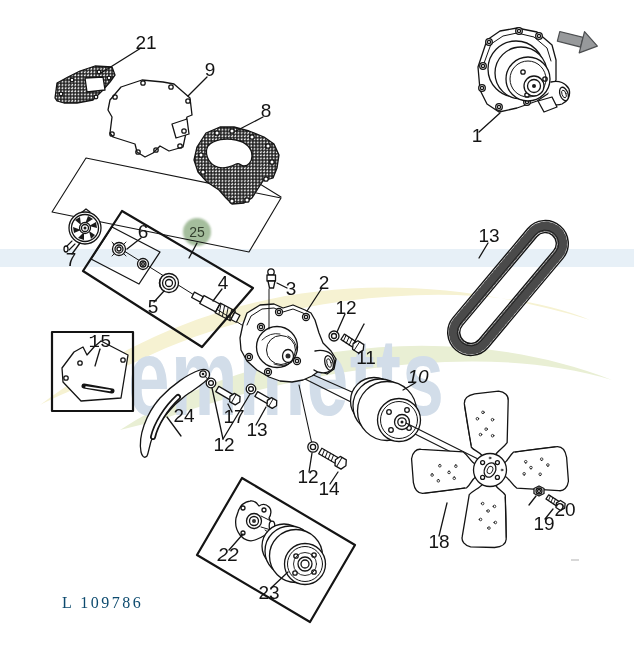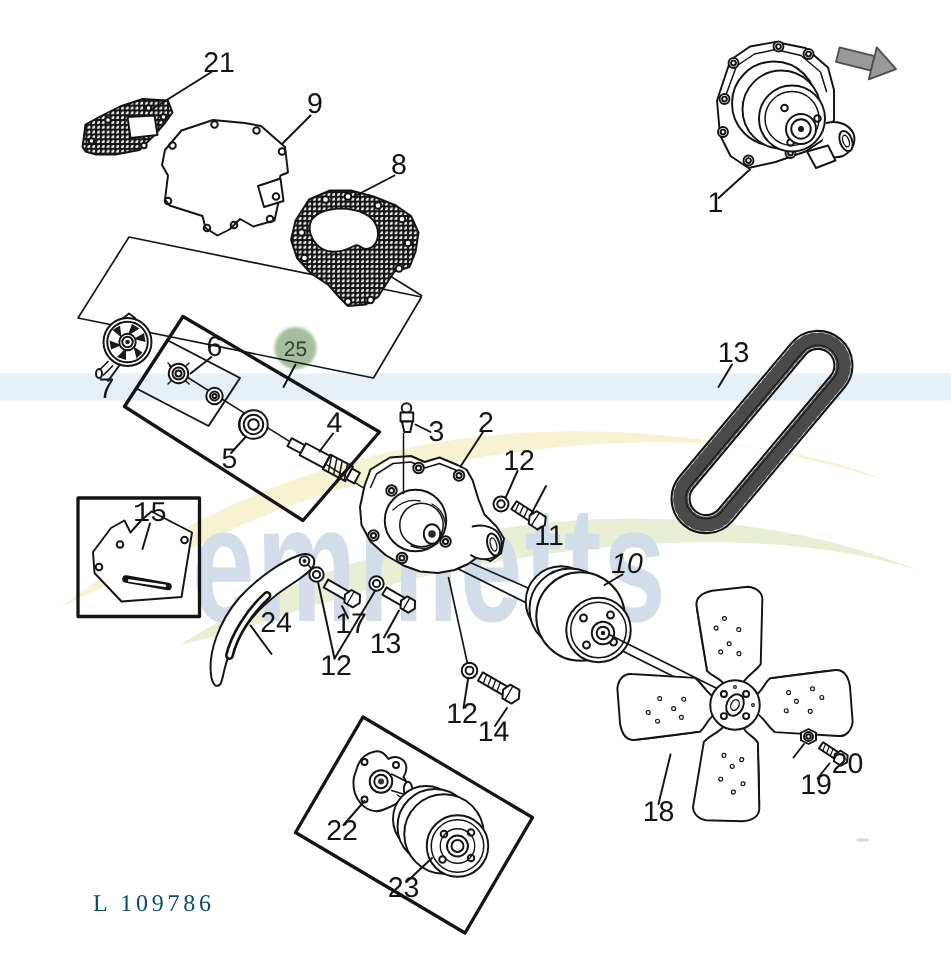--- a/index.html
+++ b/index.html
@@ -463,21 +463,21 @@
       <span class="part-label" style="left: 346px; top: 308px;">12</span>
       <span class="part-label" style="left: 366px; top: 318px; margin-top: 40px;">11</span>
       <span class="part-label" style="left: 418px; top: 377px; font-style: italic;">10</span>
       <span class="part-label" style="left: 100px; top: 342px; font-family: Liberation Mono, monospace;">15</span>
       <span class="part-label" style="left: 184px; top: 416px;">24</span>
       <span class="part-label" style="left: 234px; top: 417px;">17</span>
       <span class="part-label" style="left: 257px; top: 430px;">13</span>
       <span class="part-label" style="left: 224px; top: 445px;">12</span>
       <span class="part-label" style="left: 308px; top: 477px;">12</span>
       <span class="part-label" style="left: 329px; top: 489px;">14</span>
-      <span class="part-label" style="left: 228px; top: 555px;">22</span>
+      <span class="part-label" style="left: 228px; top: 555px; font-style: italic;">22</span>
       <span class="part-label" style="left: 269px; top: 593px;">23</span>
       <span class="part-label" style="left: 439px; top: 542px;">18</span>
       <span class="part-label" style="left: 529px; top: 510px; margin-left: 36px;">20</span>
       <span class="part-label" style="left: 544px; top: 524px;">19</span>
     </div>
 
   <div class="figure-code">L 109786</div>
 </div>
 
 </body></html>

